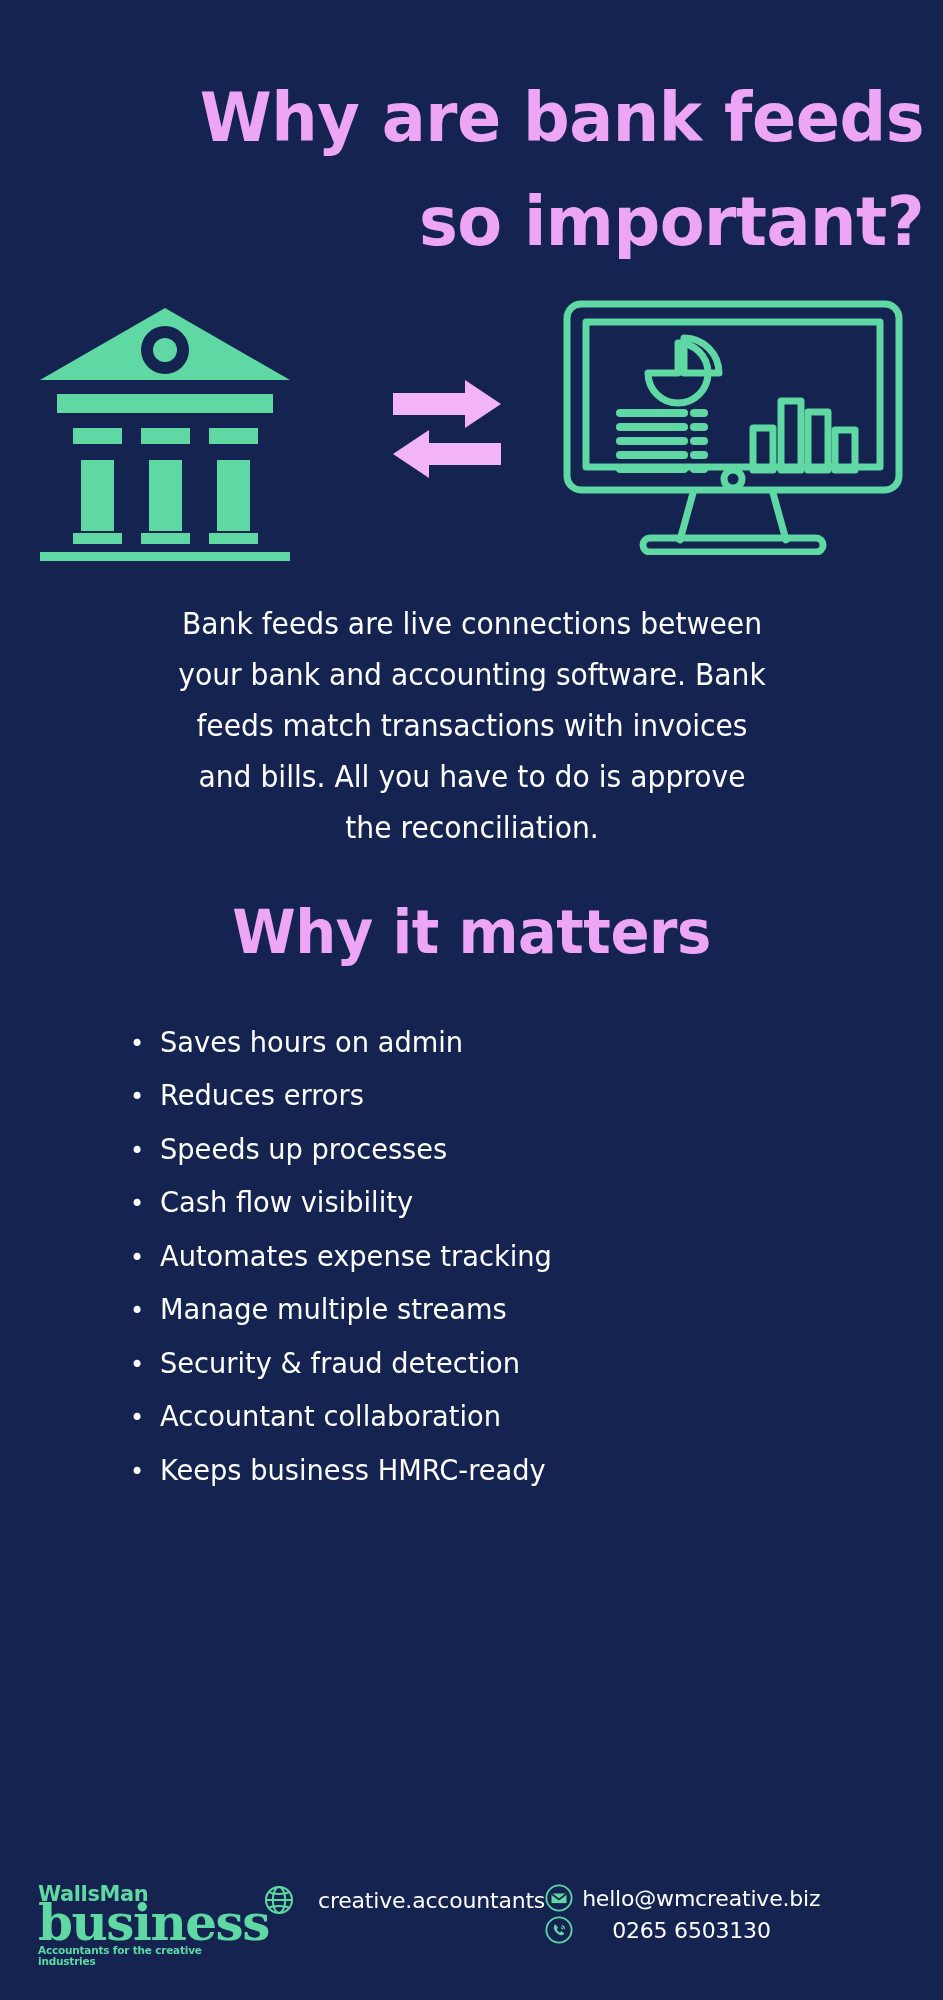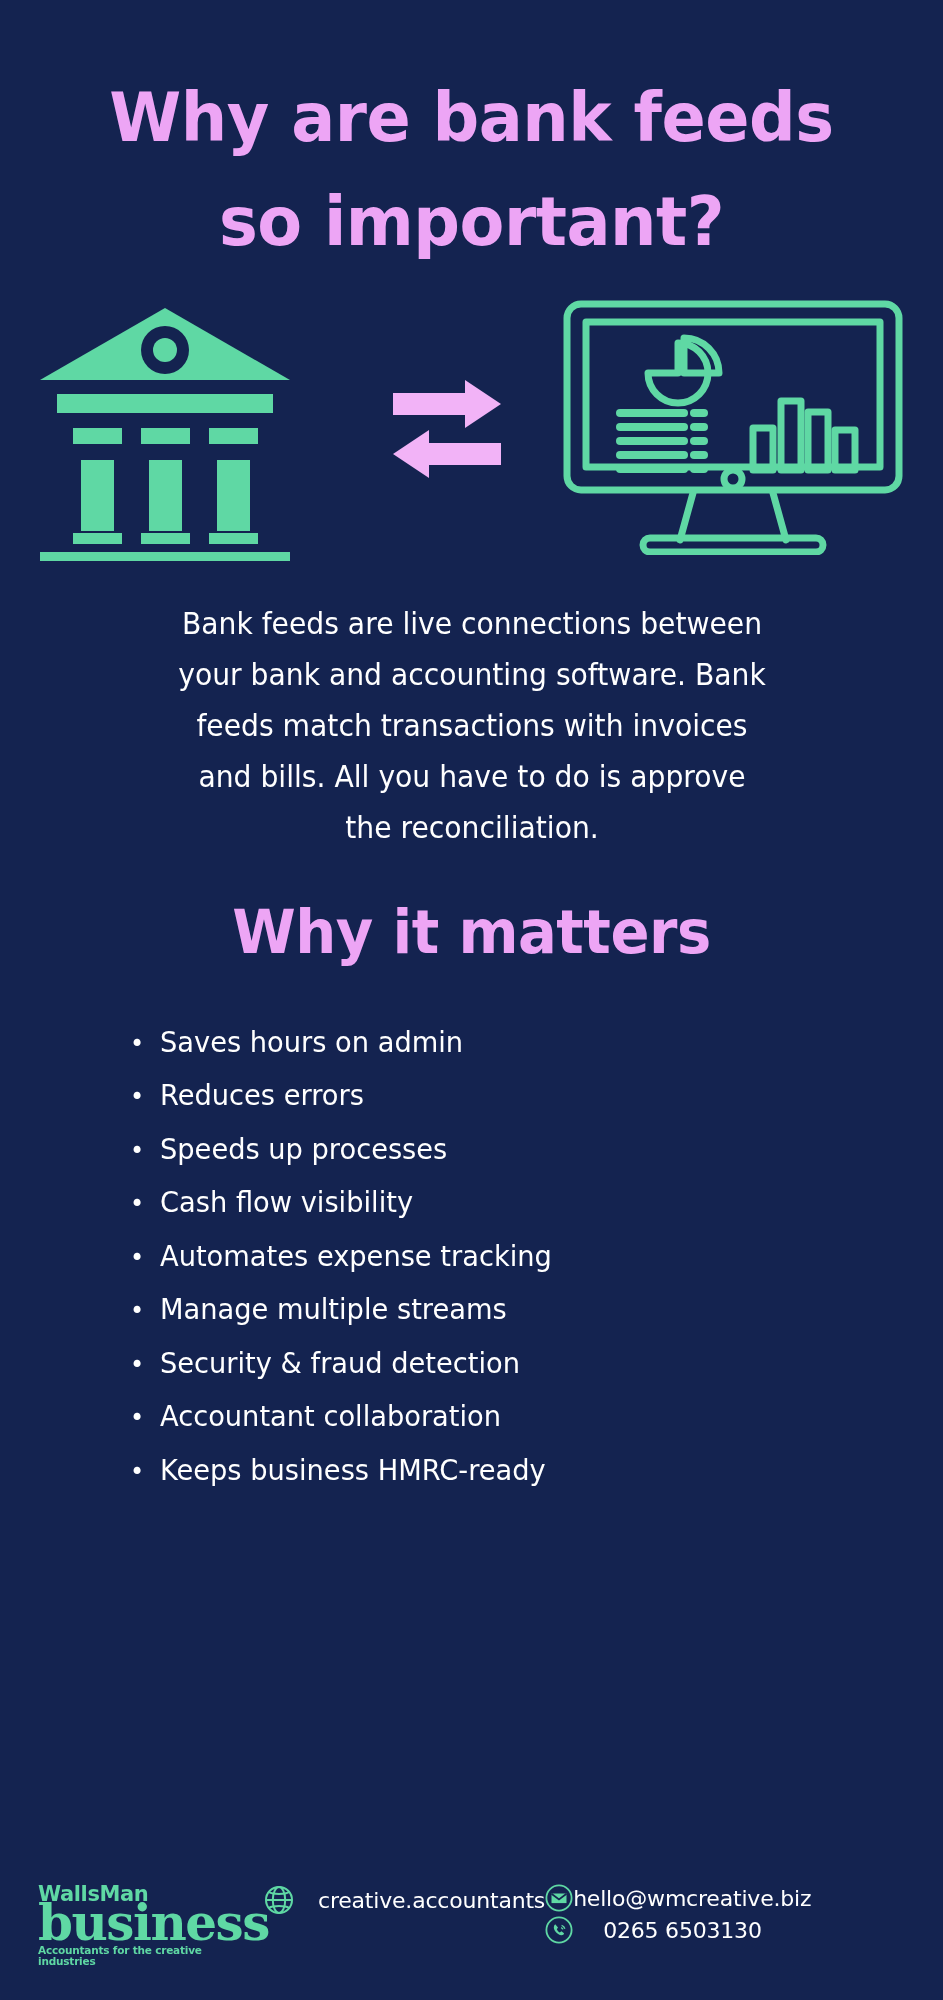--- a/index.html
+++ b/index.html
@@ -18,21 +18,21 @@
     width: 943px;
     height: 2000px;
     position: relative;
     background: #142350;
     box-sizing: border-box;
   }
 
   
   .title-block {
     padding-top: 66px;
-    text-align: center;
+    text-align: right;
   }
   .title-line {
     color: #eda5f5;
     font-family: "DejaVu Sans", sans-serif;
     font-weight: 700;
     font-size: 68px;
     line-height: 104px;
     letter-spacing: -0.5px;
     transform: scaleX(0.96);
     white-space: nowrap;
@@ -169,20 +169,21 @@
   .contact-right {
     margin-left: auto;
     margin-right: 20px;
     display: flex;
     flex-direction: column;
     gap: 4px;
   }
   .contact-row {
     display: flex;
     align-items: center;
+    gap: 9px;
   }
   .contact-row-text {
     color: #ffffff;
     font-family: "DejaVu Sans", sans-serif;
     font-size: 22px;
     font-weight: 400;
     letter-spacing: -0.2px;
   }
   .contact-row-text.phone {
     padding-left: 30px;

